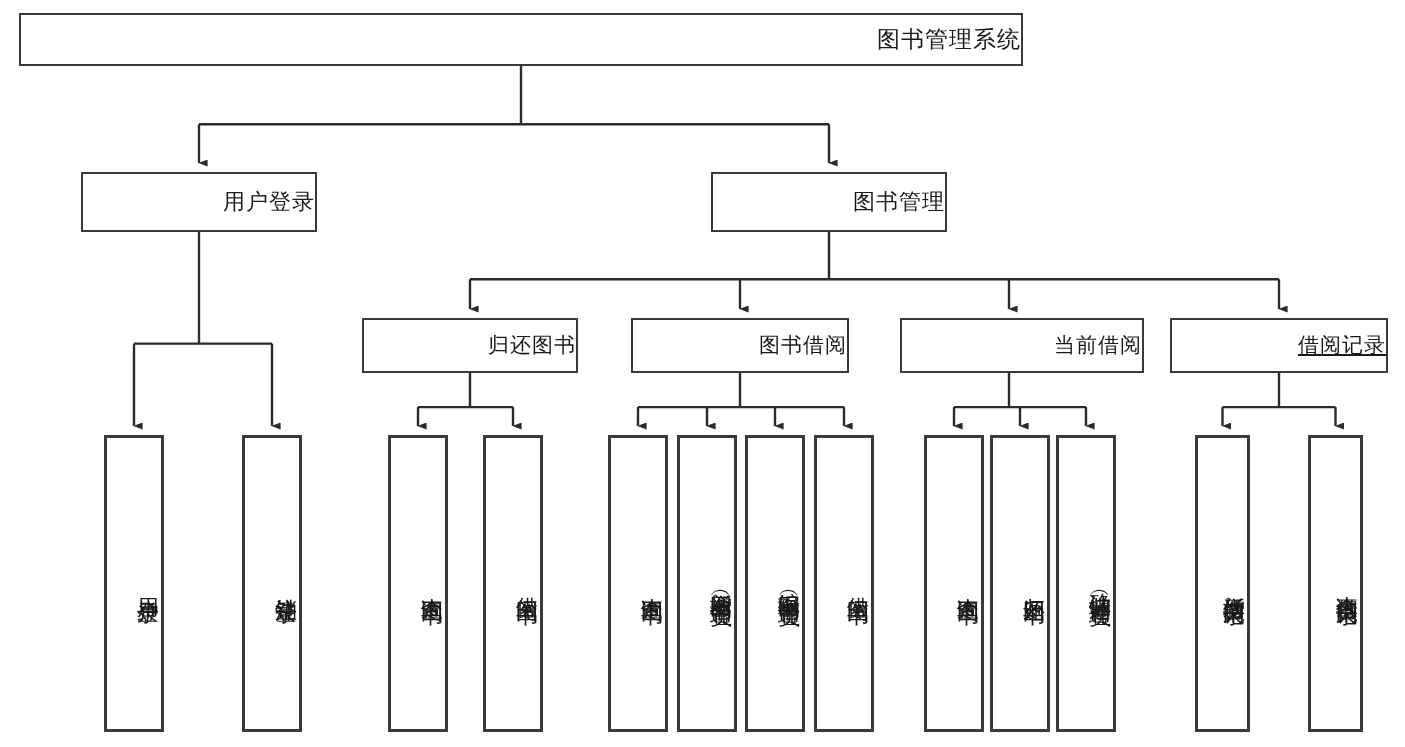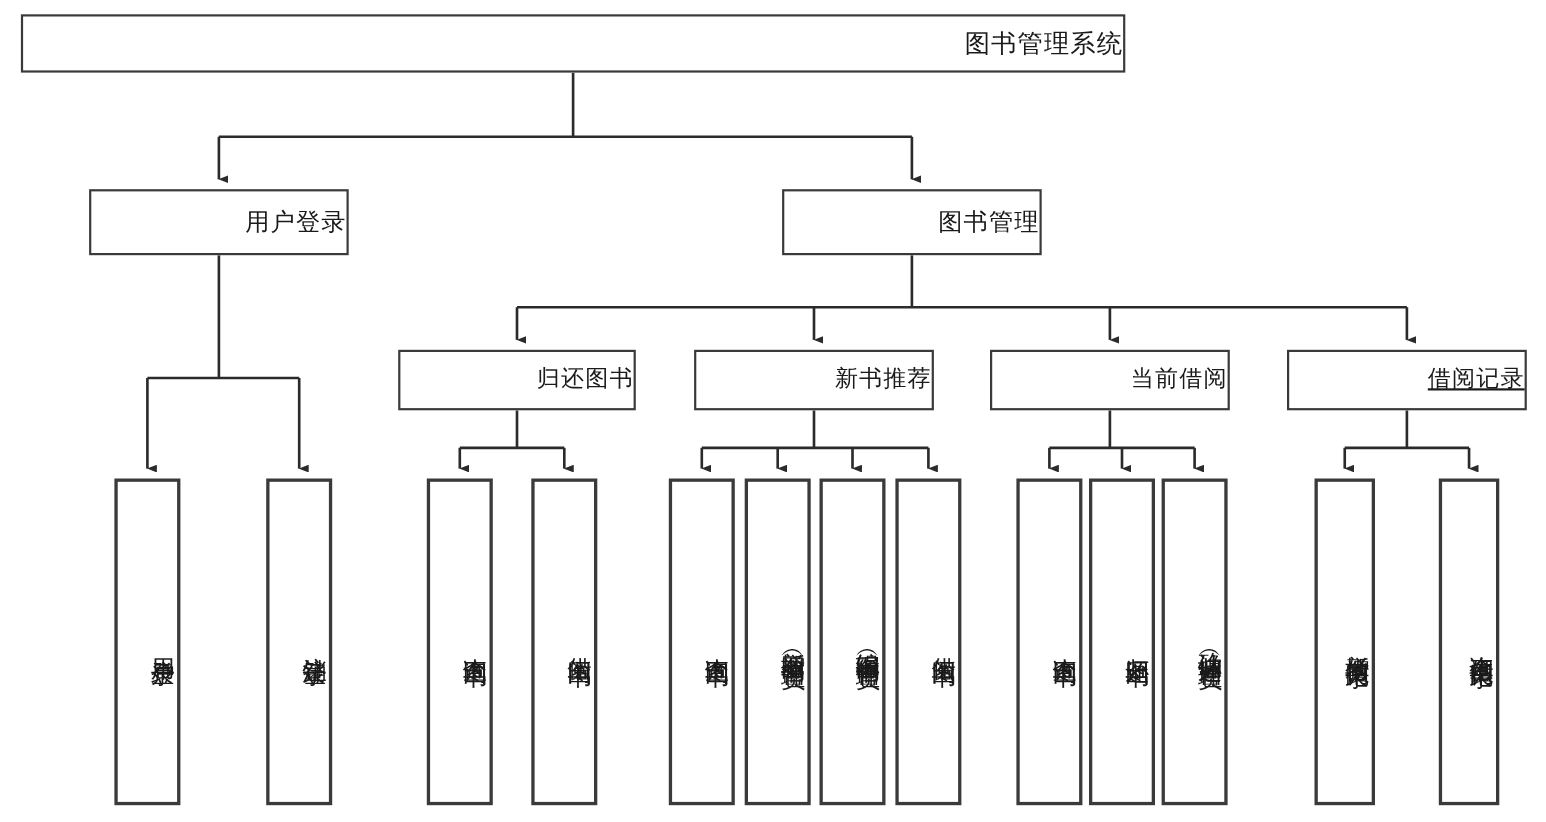--- a/index.html
+++ b/index.html
@@ -129,23 +129,23 @@
       <div class="node level1" style="left: 81px; top: 172px; width: 236px; height: 60px;">
         <span class="node-label">用户登录</span>
       </div>
       <div class="node level1" style="left: 711px; top: 172px; width: 236px; height: 60px; padding-left: 39px;">
         <span class="node-label">图书管理</span>
       </div>
       <div class="node level2" style="left: 362px; top: 318px; width: 216px; height: 55px;">
         <span class="node-label">归还图书</span>
       </div>
       <div class="node level2" style="left: 631px; top: 318px; width: 218px; height: 55px;">
-        <span class="node-label">新书推荐</span>
+        <span class="node-label">图书借阅</span>
       </div>
-      <div class="node level2" style="left: 900px; top: 318px; width: 218px; height: 55px;">
+      <div class="node level2" style="left: 900px; top: 318px; width: 244px; height: 55px;">
         <span class="node-label">当前借阅</span>
       </div>
       <div class="node level2" style="left: 1170px; top: 318px; width: 218px; height: 55px; text-decoration: underline;">
         <span class="node-label">借阅记录</span>
       </div>
       <div class="node level3 vertical" style="left: 104px; top: 435px; width: 60px; height: 297px;">
         <span class="node-label">用户登录</span>
       </div>
       <div class="node level3 vertical" style="left: 242px; top: 435px; width: 60px; height: 297px;">
         <span class="node-label">注销登录</span>

